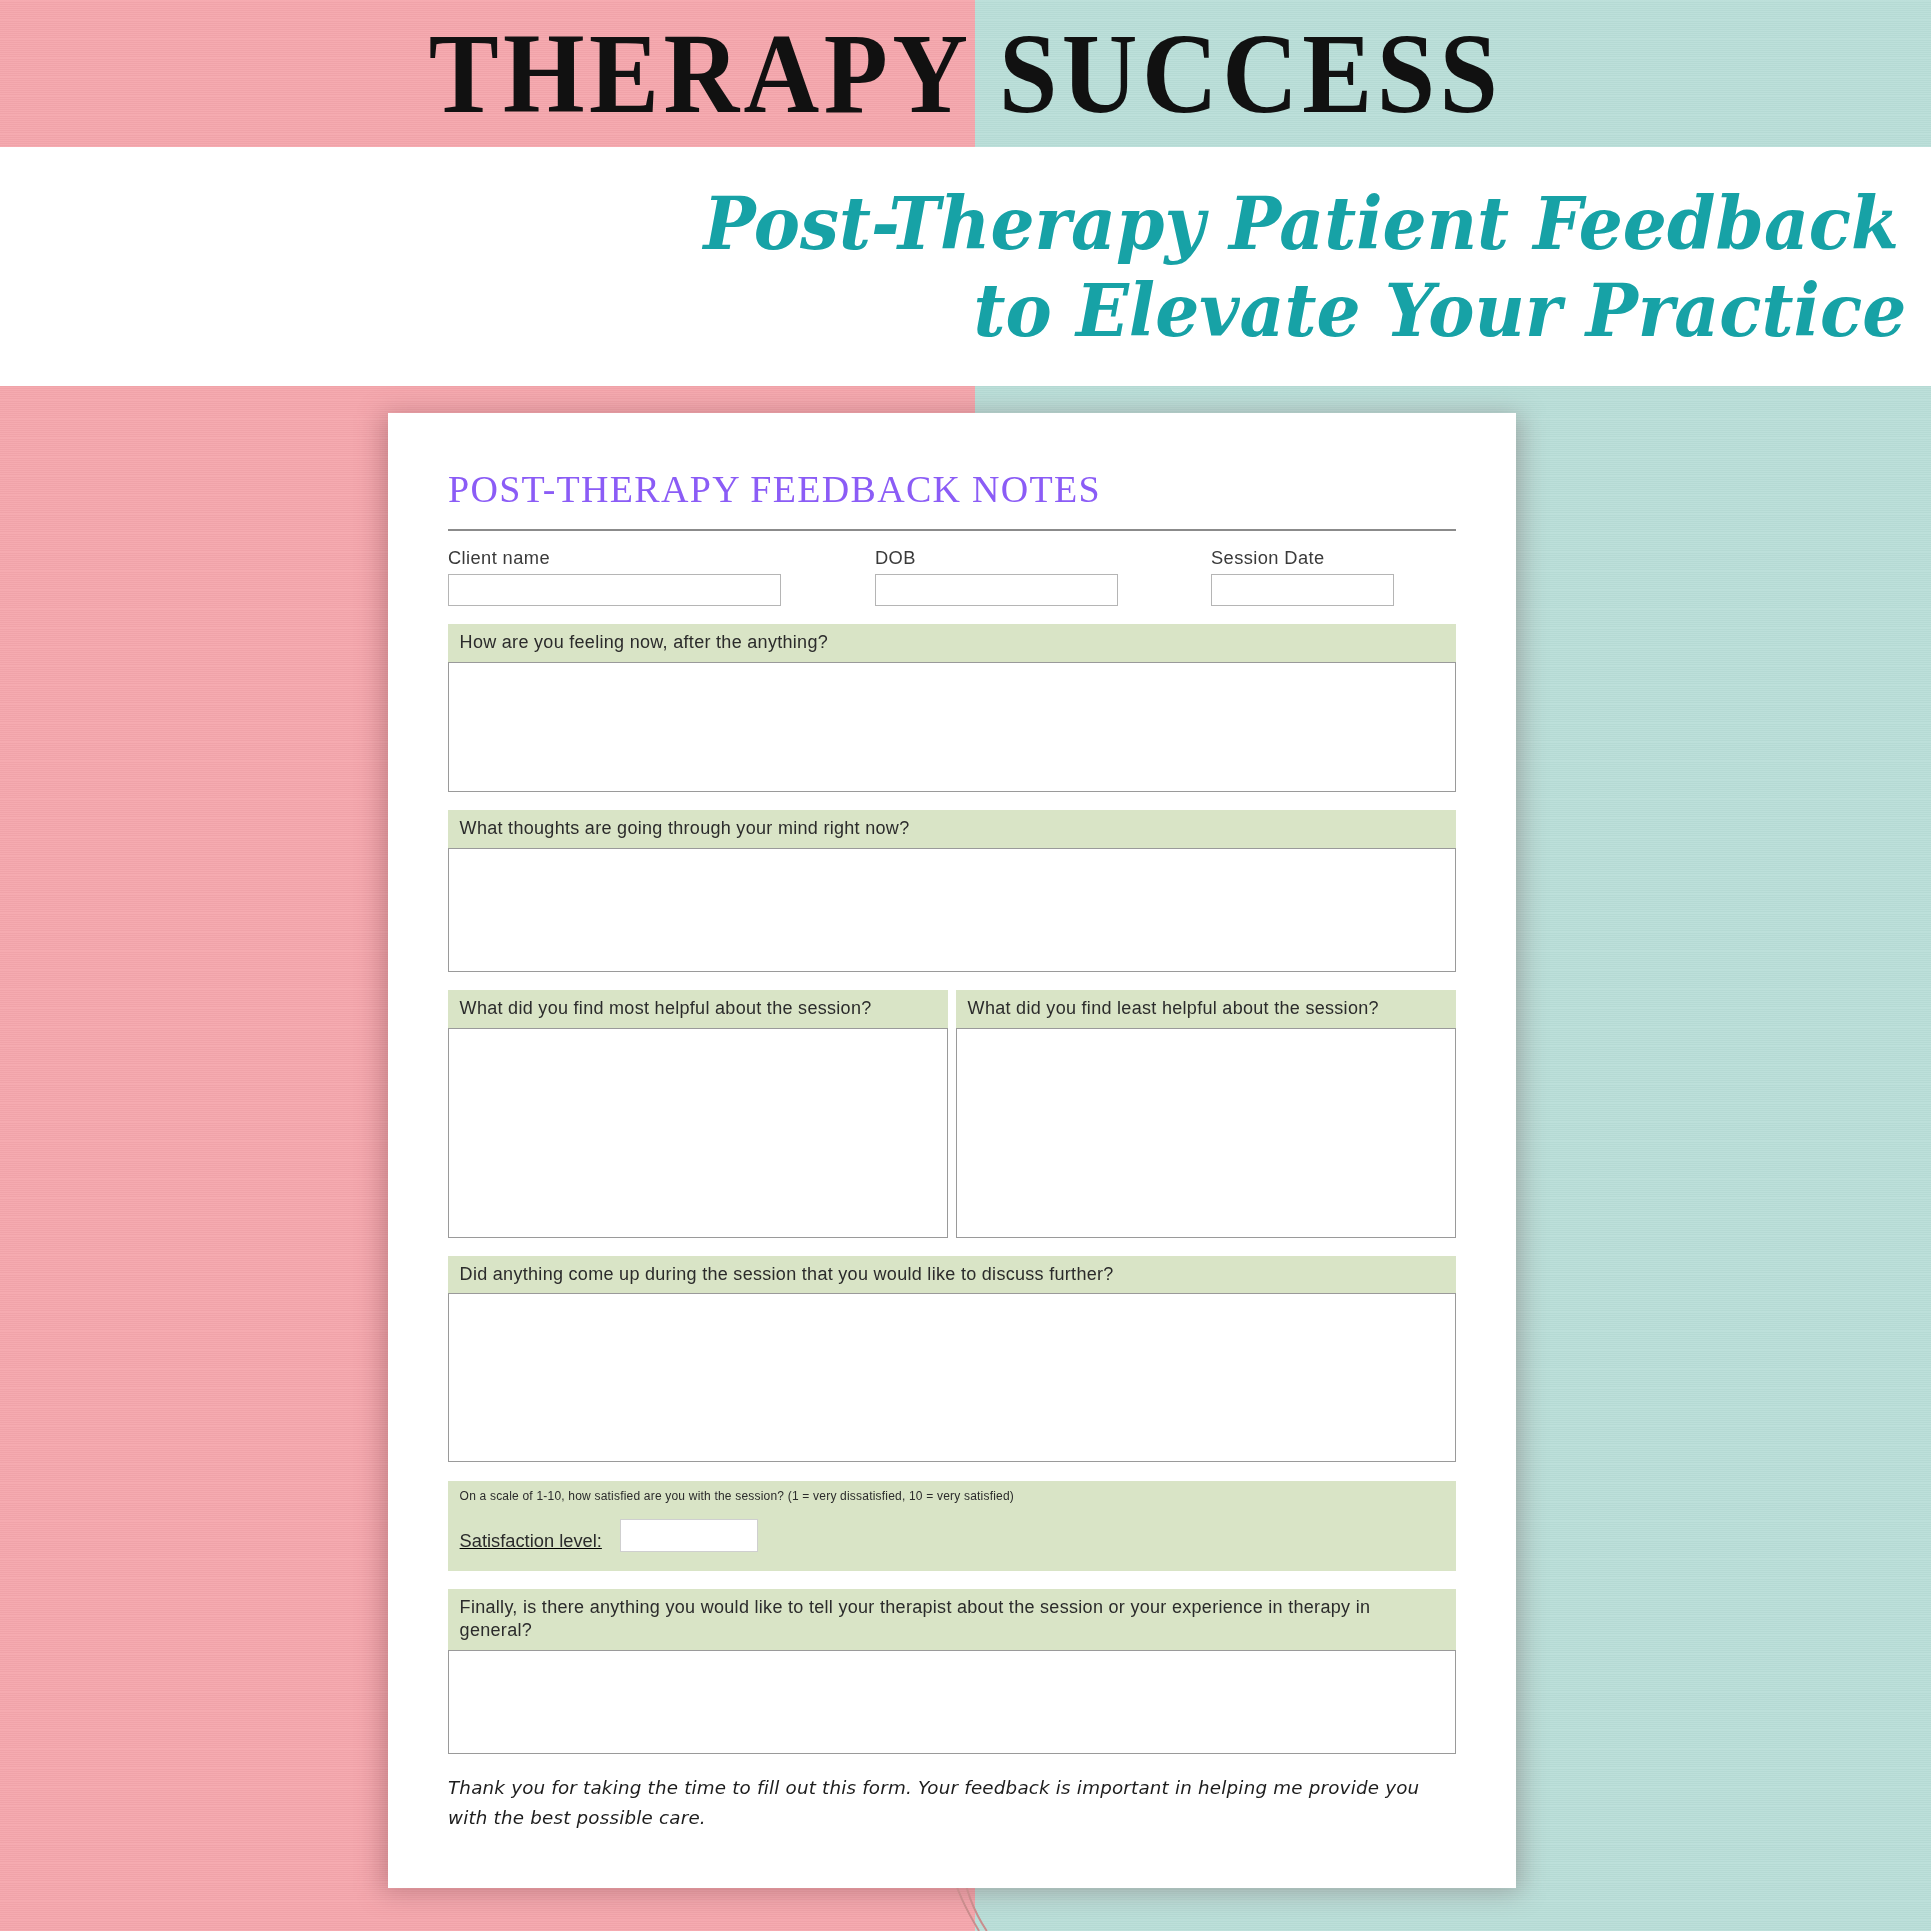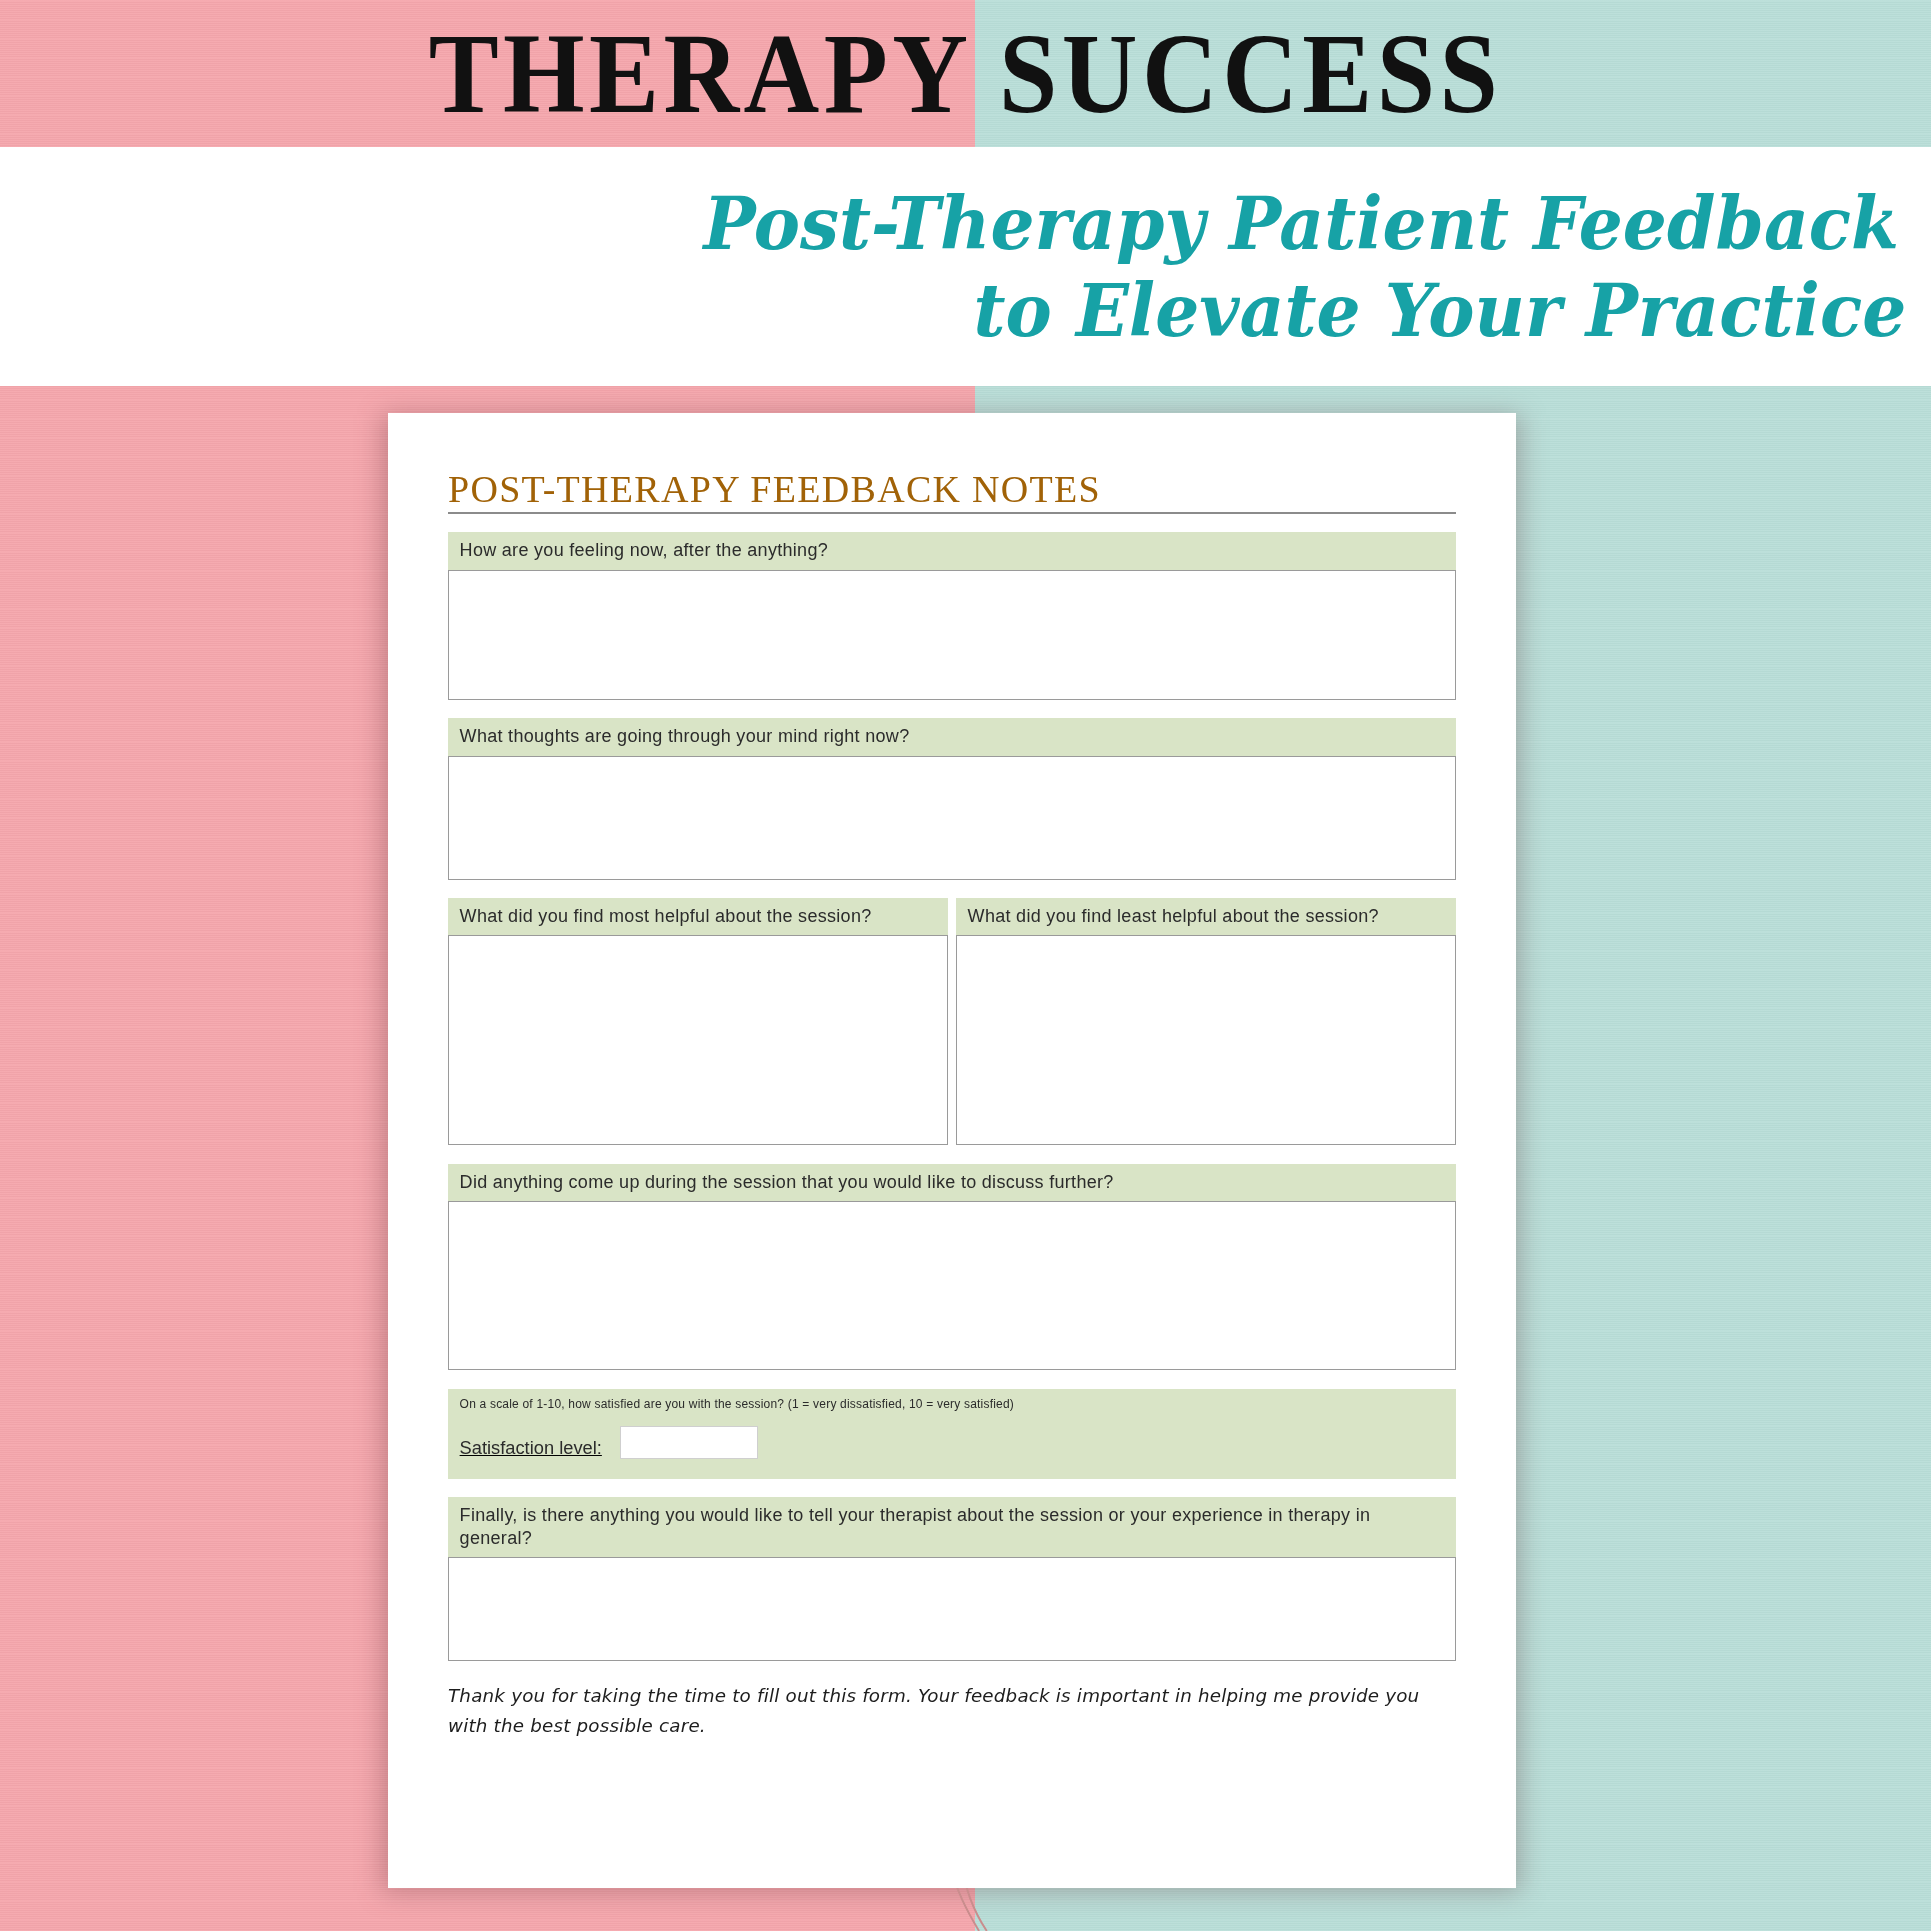--- a/index.html
+++ b/index.html
@@ -106,22 +106,22 @@
     width: 68px; height: 68px;
     z-index: 7;
     pointer-events: none;
   }
 
   
   #form-title {
     font-family: "Liberation Serif", serif;
     font-size: 38px;
     letter-spacing: 1.3px;
-    color: #a16207;
-    padding-bottom: 1px;
+    color: #8b5cf6;
+    padding-bottom: 18px;
     border-bottom: 2.4px solid #8b8b8b;
     white-space: nowrap;
   }
 
   .id-row {
     display: flex;
     margin-top: 16.4px;
   }
   .id-field { display: flex; flex-direction: column; }
   .id-field.client  { width: 333px; margin-right: 94px; }
@@ -233,20 +233,34 @@
 
 <svg id="page-string" viewBox="0 0 70 70">
   <path d="M4 0 C10 28, 22 50, 34 70" stroke="#c98d8d" stroke-width="2" fill="none"></path>
   <path d="M16 0 C20 30, 30 52, 42 70" stroke="#c98d8d" stroke-width="2" fill="none"></path>
 </svg>
 
 <div id="paper-sheet">
 
   <div id="form-title">POST-THERAPY FEEDBACK NOTES</div>
 
+  <div class="id-row">
+    <div class="id-field client">
+      <div class="id-label">Client name</div>
+      <div class="id-input"></div>
+    </div>
+    <div class="id-field dob">
+      <div class="id-label">DOB</div>
+      <div class="id-input"></div>
+    </div>
+    <div class="id-field session">
+      <div class="id-label">Session Date</div>
+      <div class="id-input"></div>
+    </div>
+  </div>
 
   <div class="q-block">
     <div class="q-header">How are you feeling now, after the anything?</div>
     <div class="q-box h-tall"></div>
   </div>
 
   <div class="q-block">
     <div class="q-header">What thoughts are going through your mind right now?</div>
     <div class="q-box h-mid"></div>
   </div>

